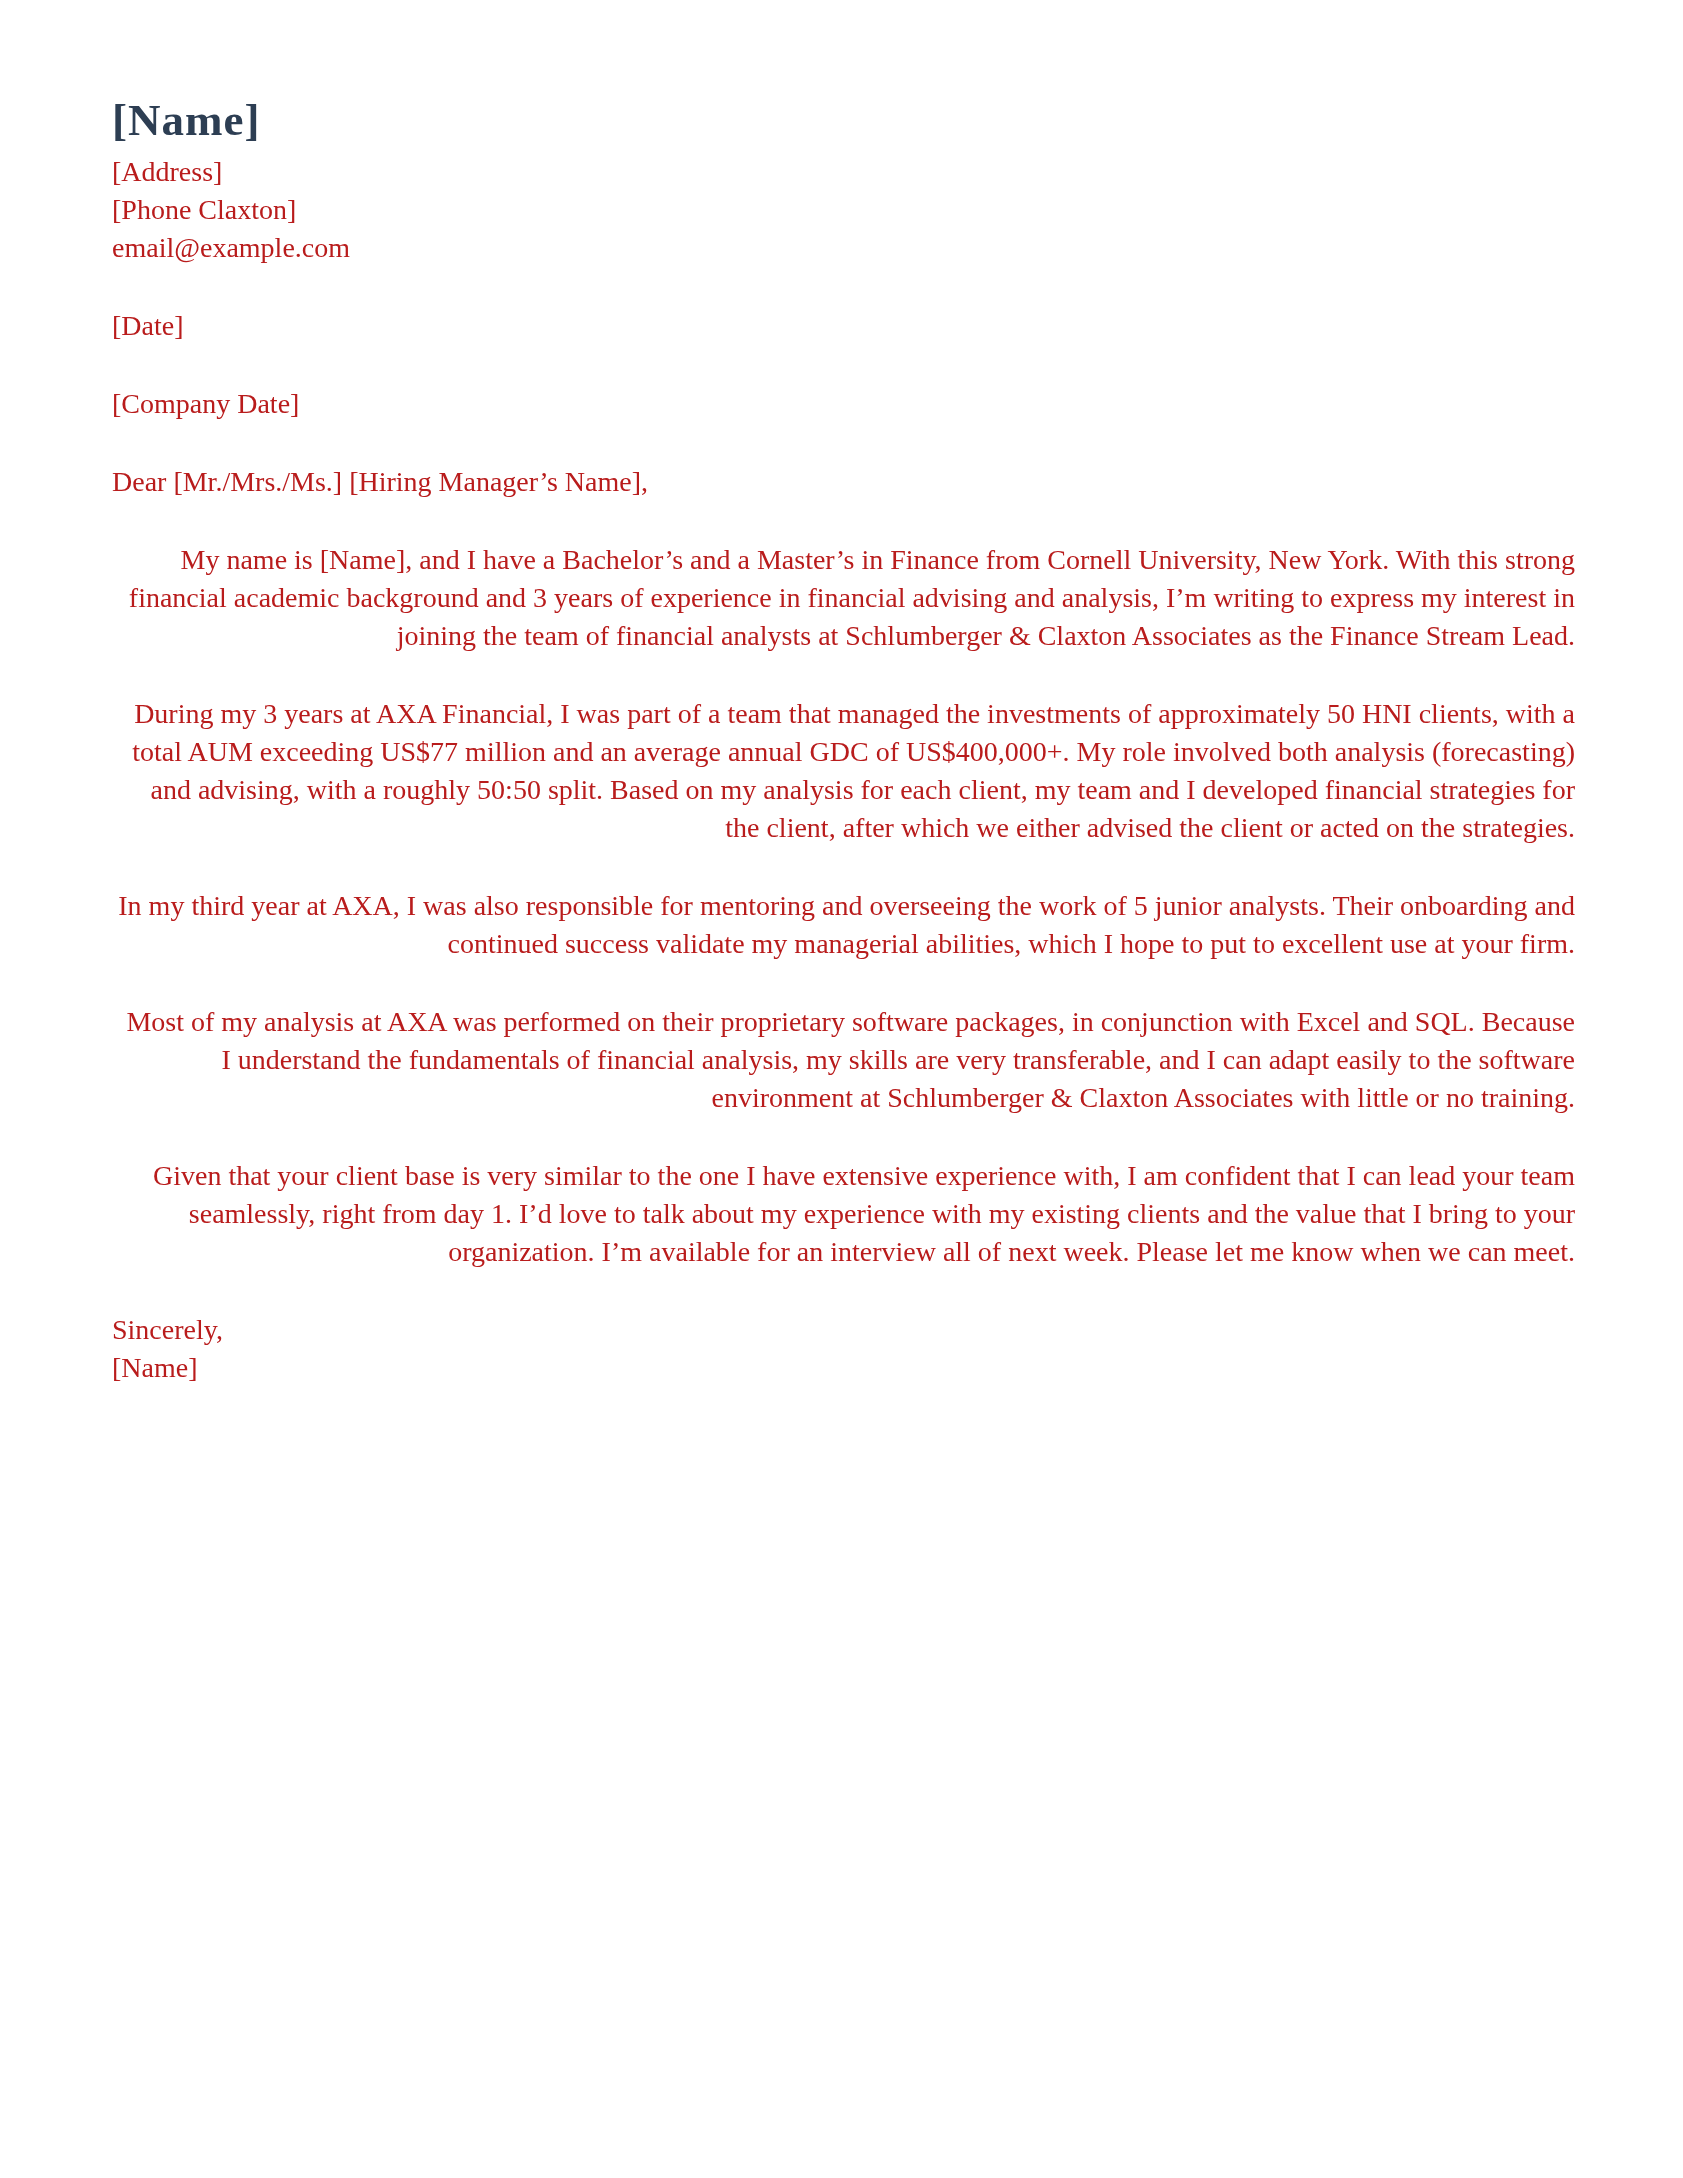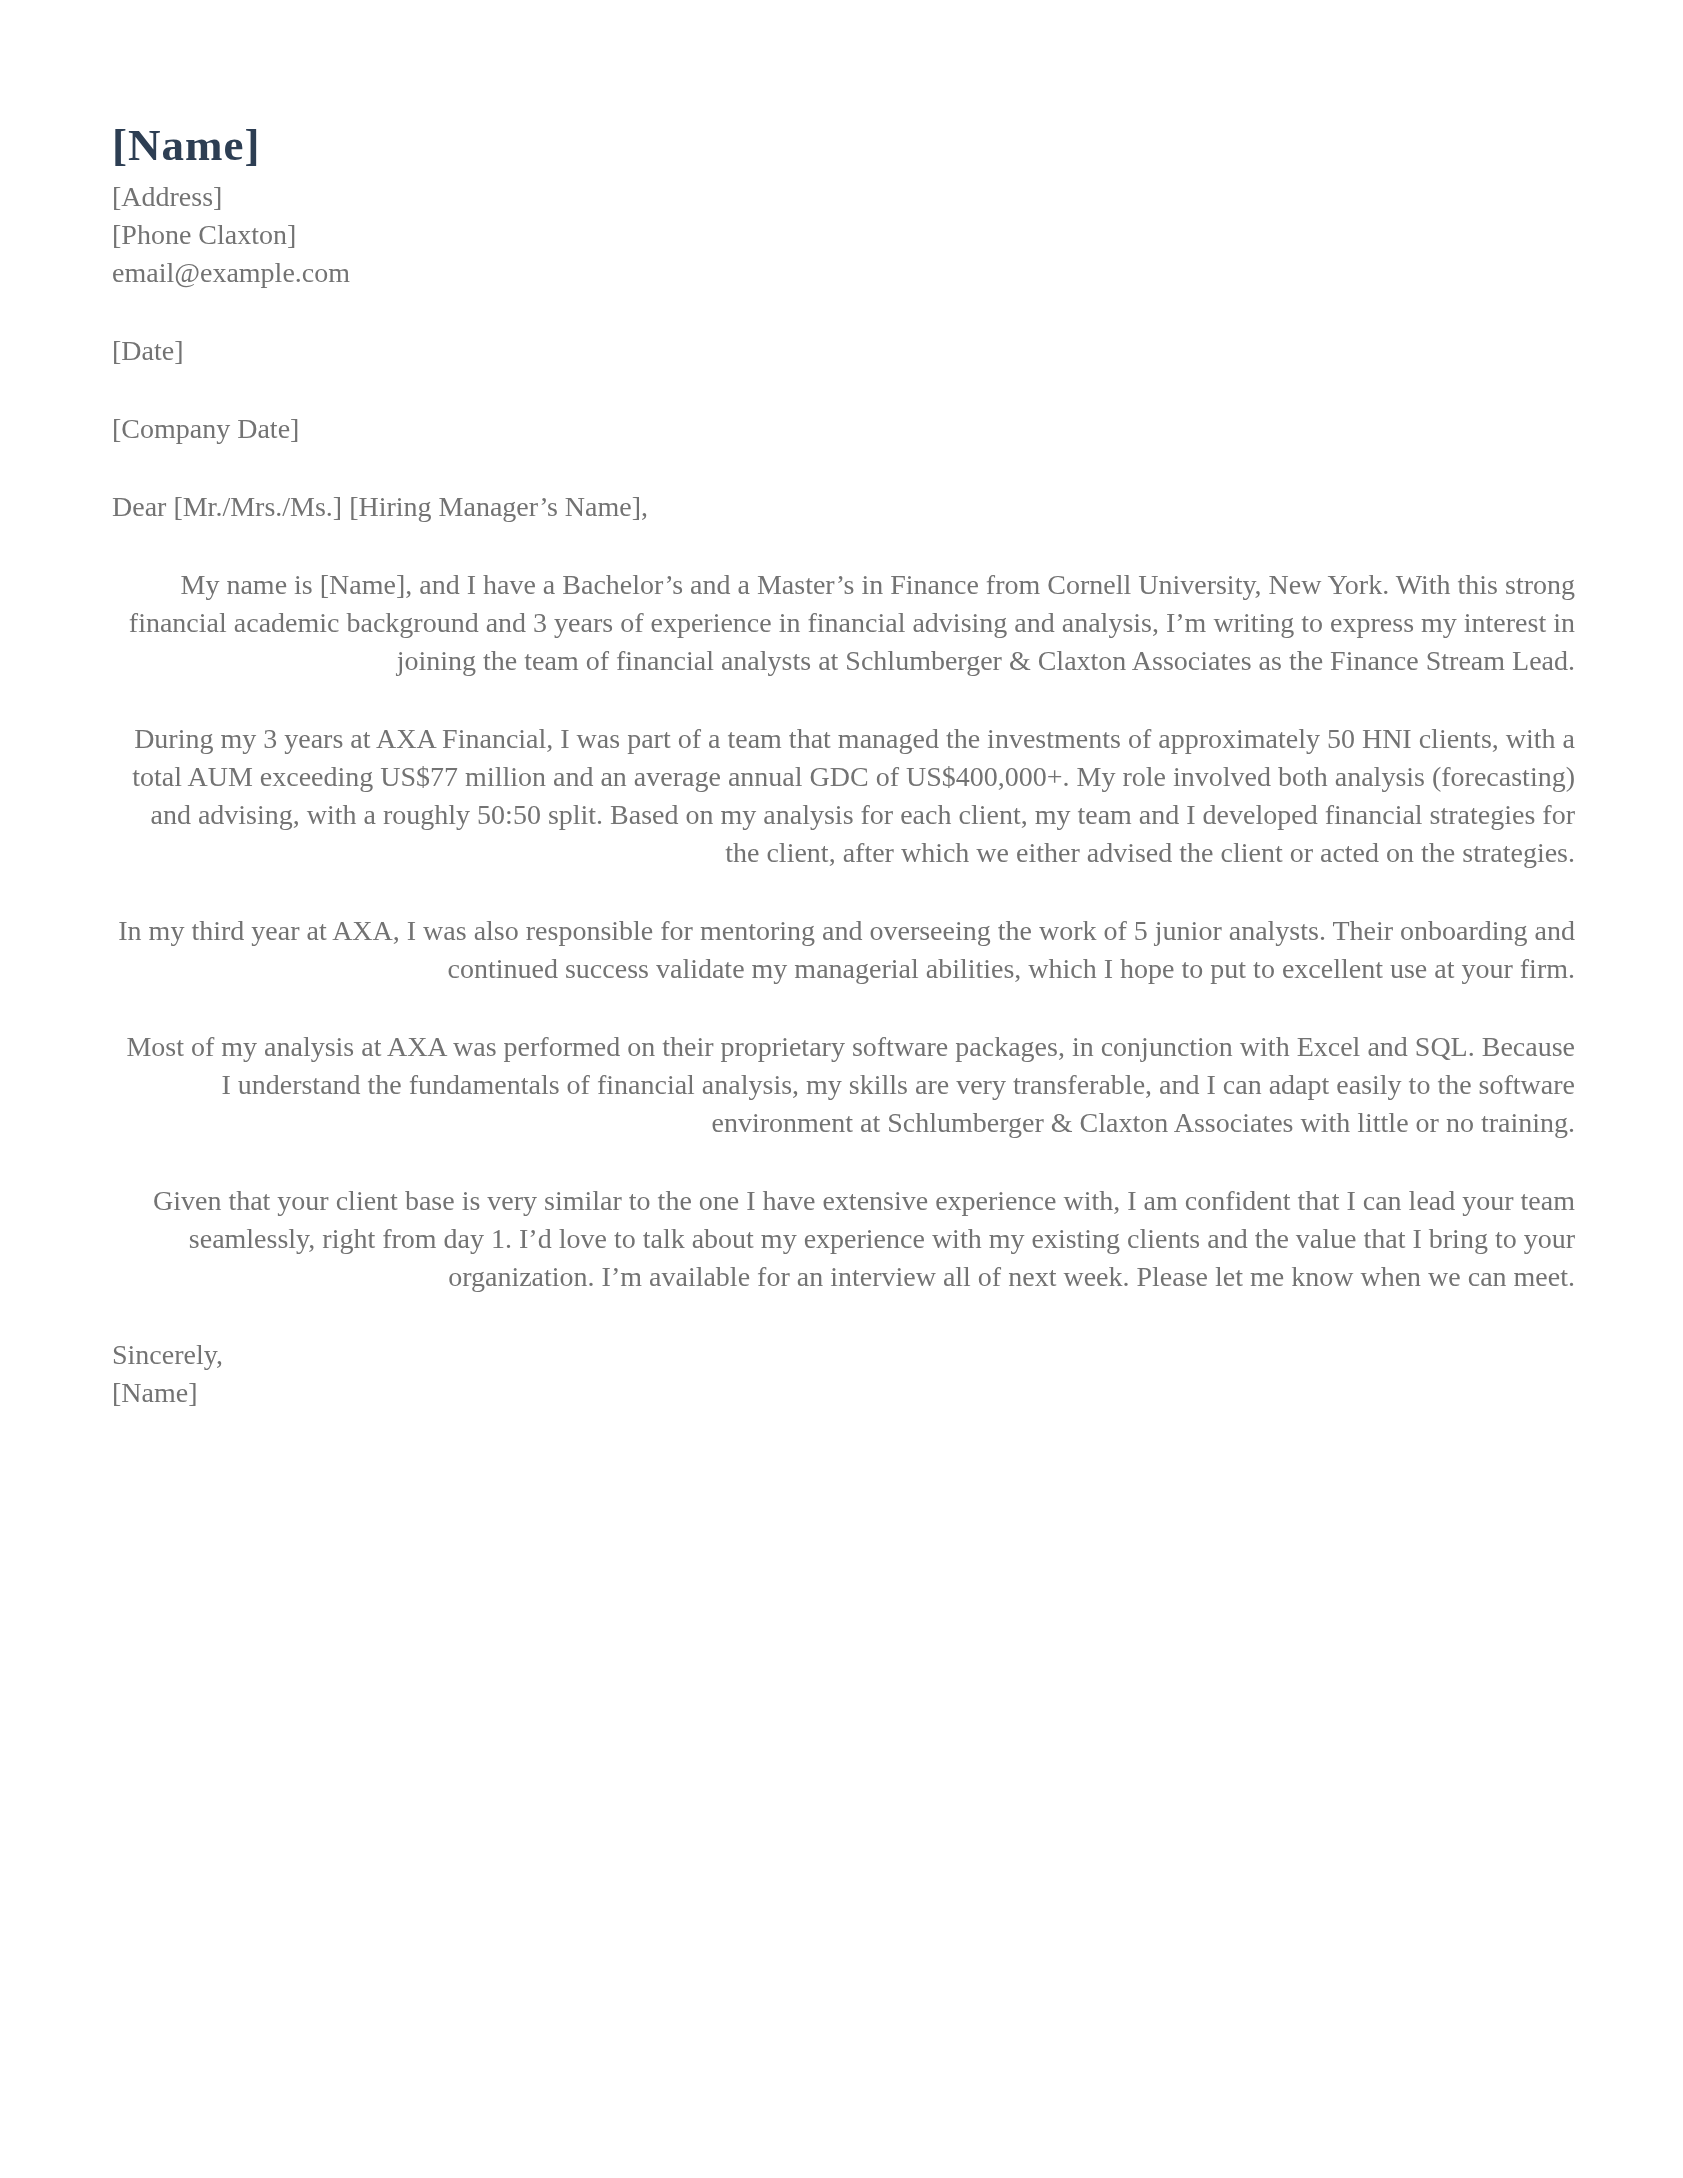--- a/index.html
+++ b/index.html
@@ -9,34 +9,34 @@
     height: 2178px;
     position: relative;
     font-family: "Liberation Serif", "DejaVu Serif", serif;
   }
   .page {
     position: absolute;
     top: 0; left: 0;
     width: 1683px;
     height: 2178px;
     background: #ffffff;
-    padding: 119px 108px 0 112px;
+    padding: 94px 108px 0 112px;
   }
   .sender-name {
     font-size: 45px;
     line-height: 53px;
     font-weight: bold;
     color: #2d3e53;
     letter-spacing: 1px;
     margin-bottom: 6px;
   }
   .body-text {
     font-size: 28px;
     line-height: 38px;
-    color: #737373;
+    color: #b91c1c;
   }
   .contact-block { margin-bottom: 40px; }
   .contact-block p { margin: 0; }
   .block { margin-bottom: 40px; }
   .para { margin-bottom: 40px; text-align: right; }
   .signature-block p { margin: 0; }
 </style>
 </head>
 <body>
 

